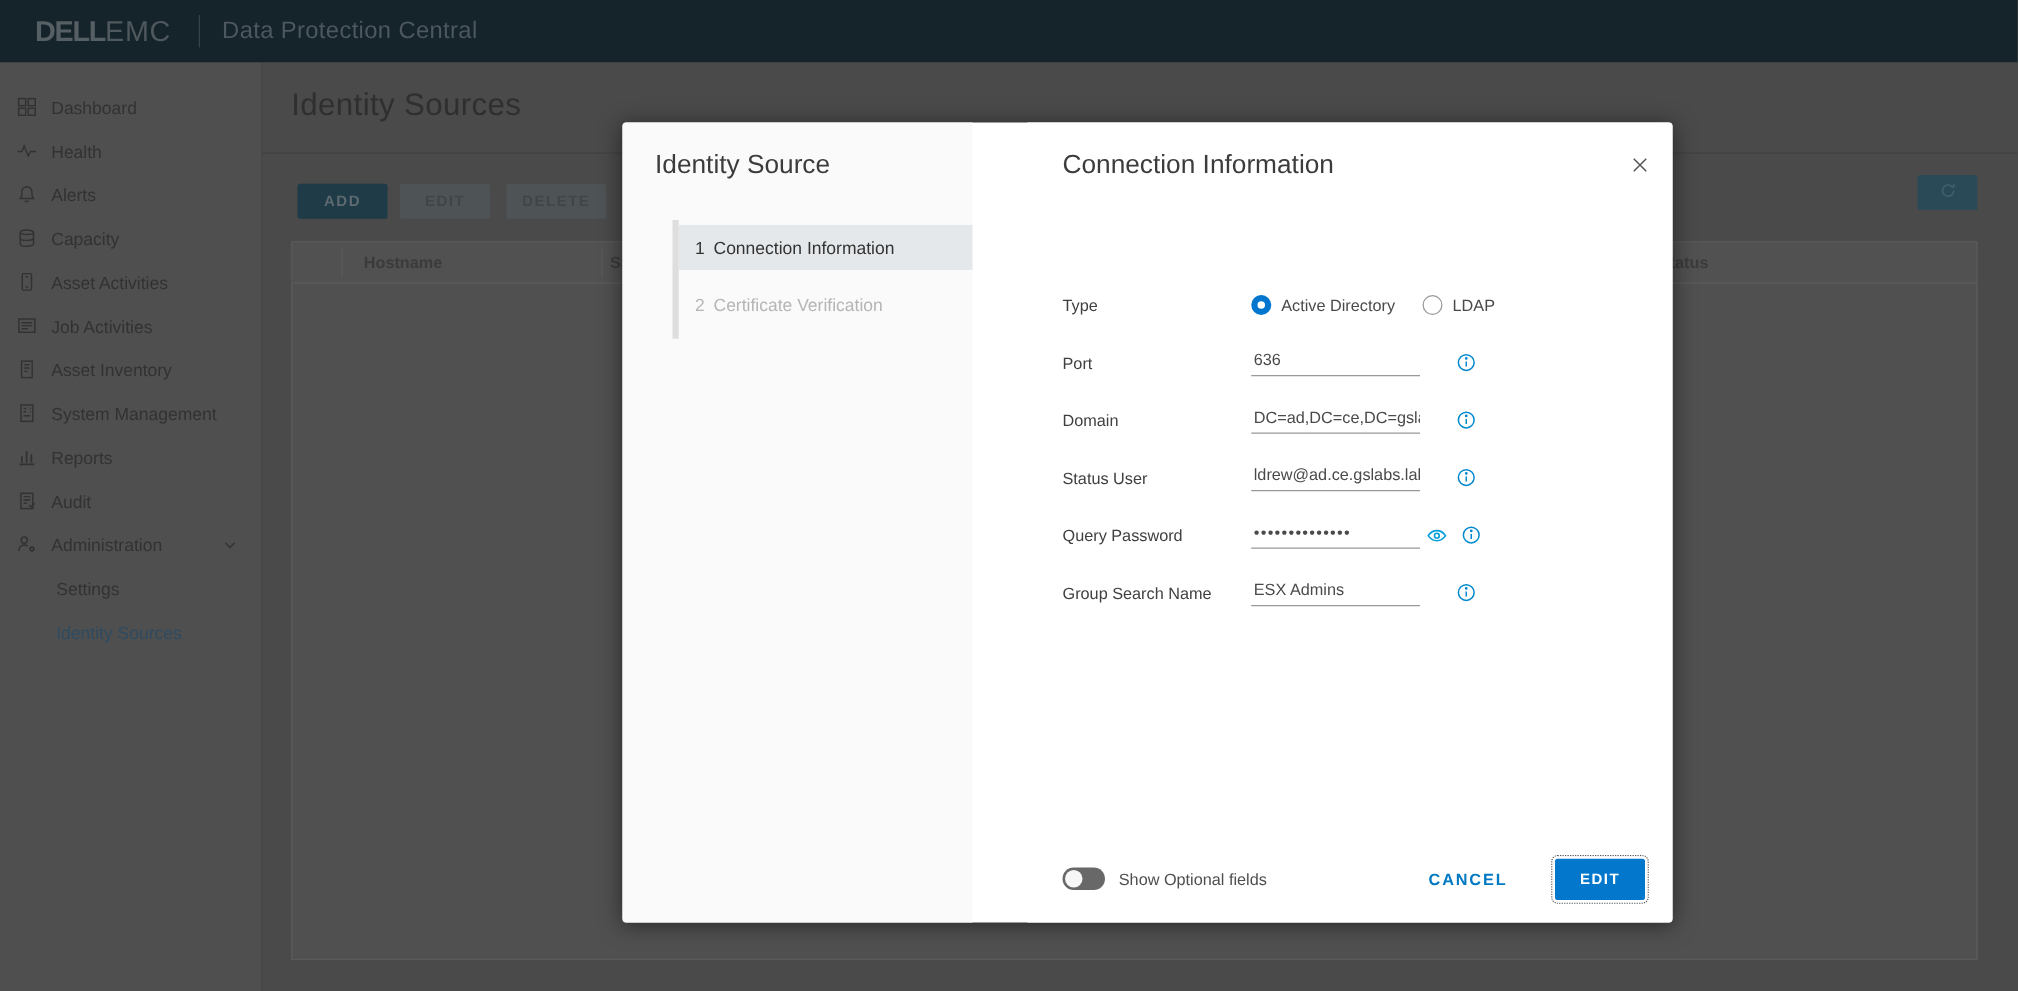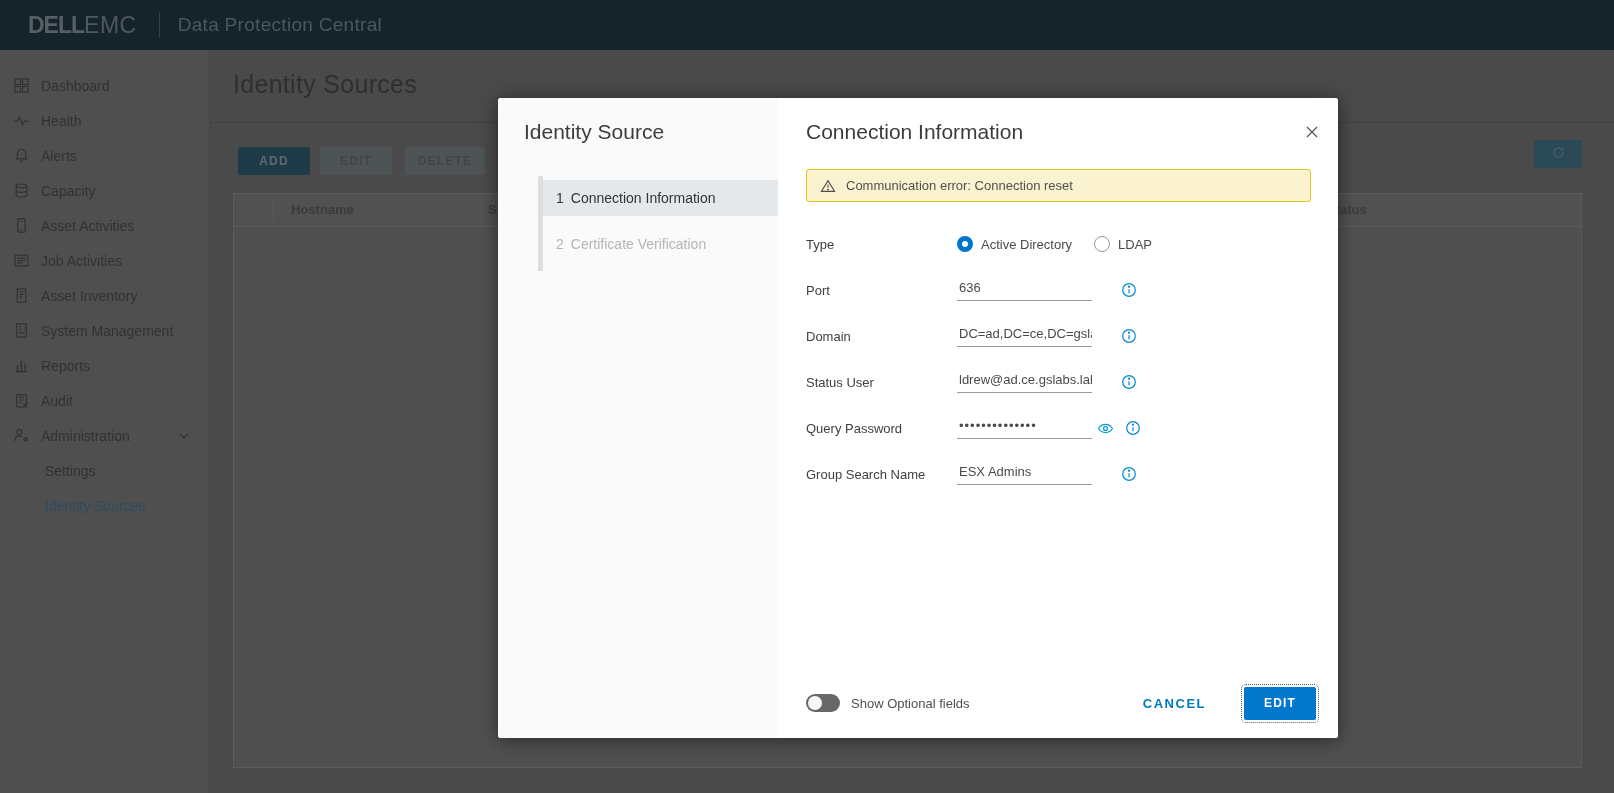--- a/index.html
+++ b/index.html
@@ -43,21 +43,21 @@
   .table { position:absolute; left:23px; top:143px; width:1349px; height:575px;
     background:#505050; border:1px solid #5C5C5C; }
   .thead { position:relative; height:33px; border-bottom:1px solid #5C5C5C; background:#515151; }
   .th { position:absolute; top:8px; font-size:13px; font-weight:700; color:#3B3B3B; }
   .th-hostname { left:57px; } .th-ssl { left:254px; } .th-status { left:1093px; }
   .col-line { position:absolute; top:5px; width:1px; height:23px; background:#5A5A5A; }
 
   
   .modal { position:absolute; left:498px; top:98px; width:840px; height:640px;
     background:#FFFFFF; border-radius:3px; display:flex;
-    box-shadow:0 2px 18px rgba(0,0,0,0.5); }
+    box-shadow:0 2px 18px rgba(0,0,0,0.5);gap:44px; }
   .m-left { position:relative; width:280px; background:#FAFAFA;
     border-radius:3px 0 0 3px; flex:0 0 auto; }
   .m-title { position:absolute; left:26px; top:22px; font-size:21px;
     font-weight:400; color:#3C3C3C; }
   .rail { position:absolute; left:40px; top:78px; width:5px; height:95px; background:#DEDEDE; }
   .step { position:absolute; left:45px; right:0; display:flex; align-items:center;
     font-size:14px; cursor:pointer; }
   .step .num { margin:0 7px 0 13px; }
   .step-1 { top:82px; height:36px; background:#E5E8EA; color:#333333; }
   .step-2 { top:131px; height:30px; color:#B5B5B5; }
@@ -249,28 +249,20 @@
       <span>Certificate Verification</span>
     </div>
   </div>
 
   <div class="m-right">
     <div class="p-title">Connection Information</div>
     <svg class="close-x" viewBox="0 0 16 16" fill="none" stroke="currentColor" stroke-width="1.2">
         <path d="M3 3l10 10M13 3L3 13"></path>
       </svg>
 
-    <div class="warn">
-      <svg viewBox="0 0 16 16" fill="none" stroke="currentColor" stroke-width="1.1">
-          <path d="M8 2.6L14.6 13.4H1.4z"></path>
-          <path d="M8 6.6v3.2"></path>
-          <circle cx="8" cy="11.6" r="0.4" fill="currentColor"></circle>
-        </svg>
-      <span class="warn-text">Communication error: Connection reset</span>
-    </div>
 
     <div class="form">
 
       <div class="frow">
         <span class="rlabel">Type</span>
         <span class="radio-opt">
           <span class="radio sel"></span>
           <span>Active Directory</span>
         </span>
         <span class="radio-opt">

